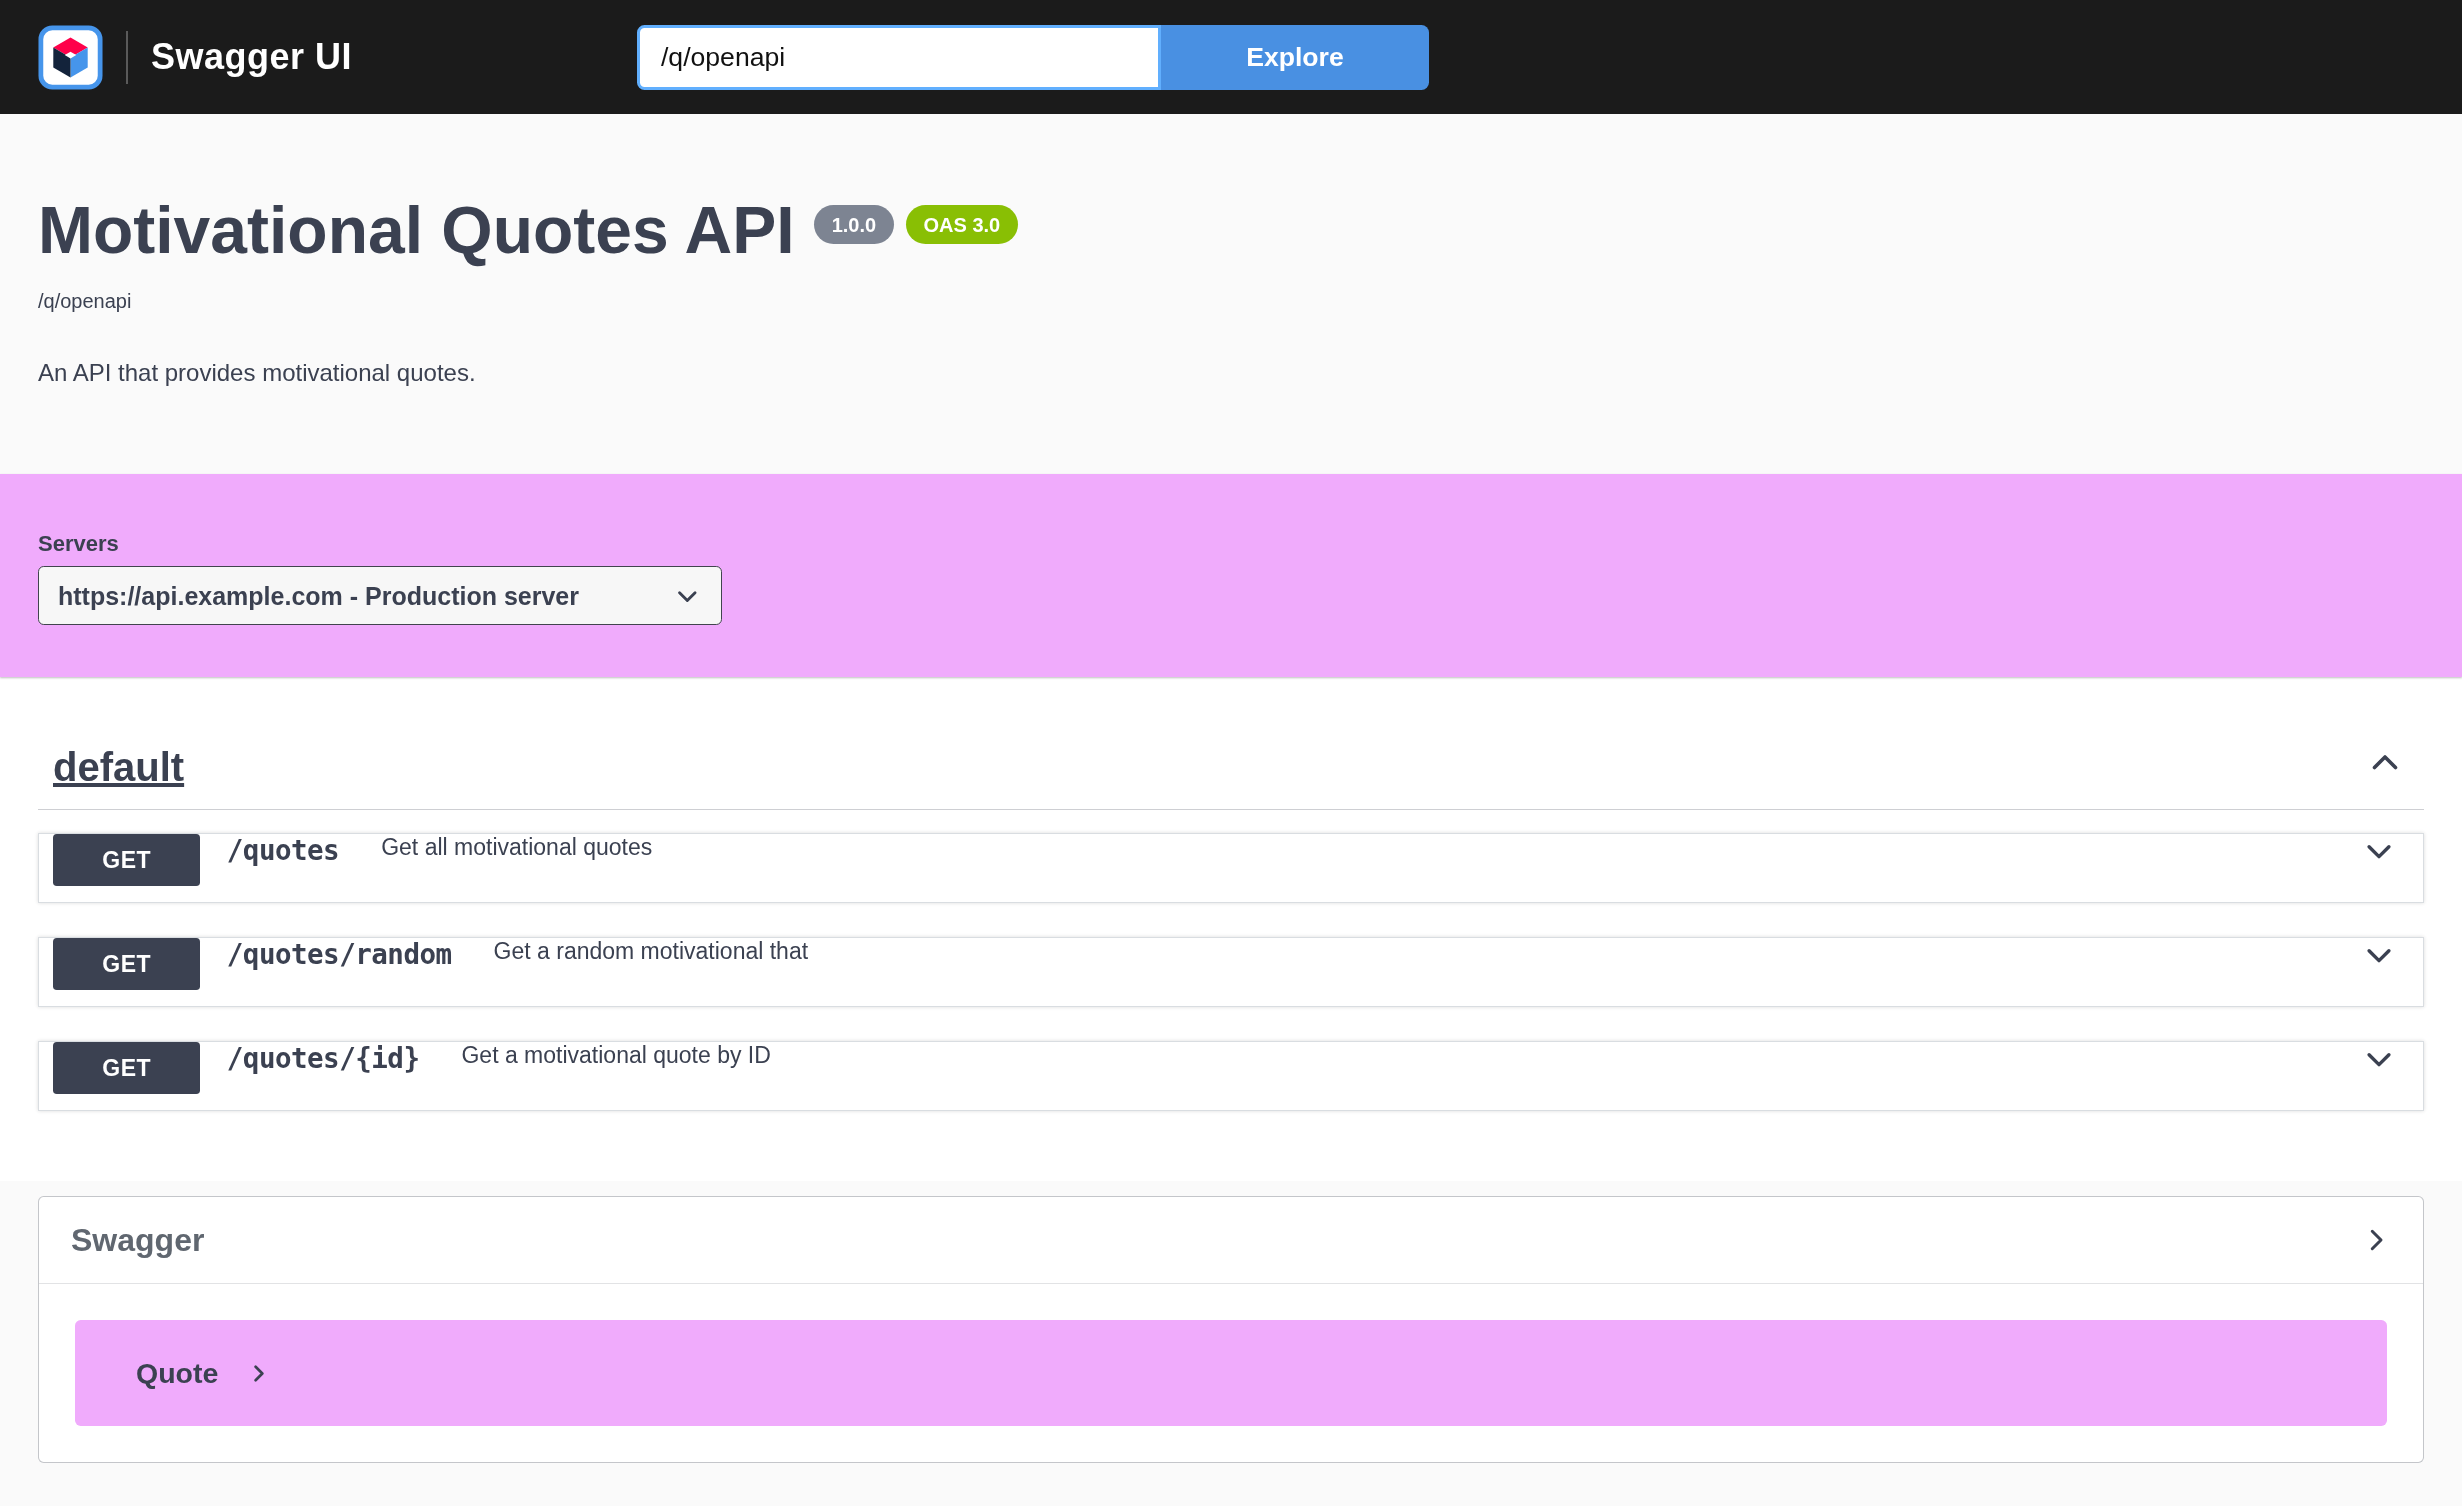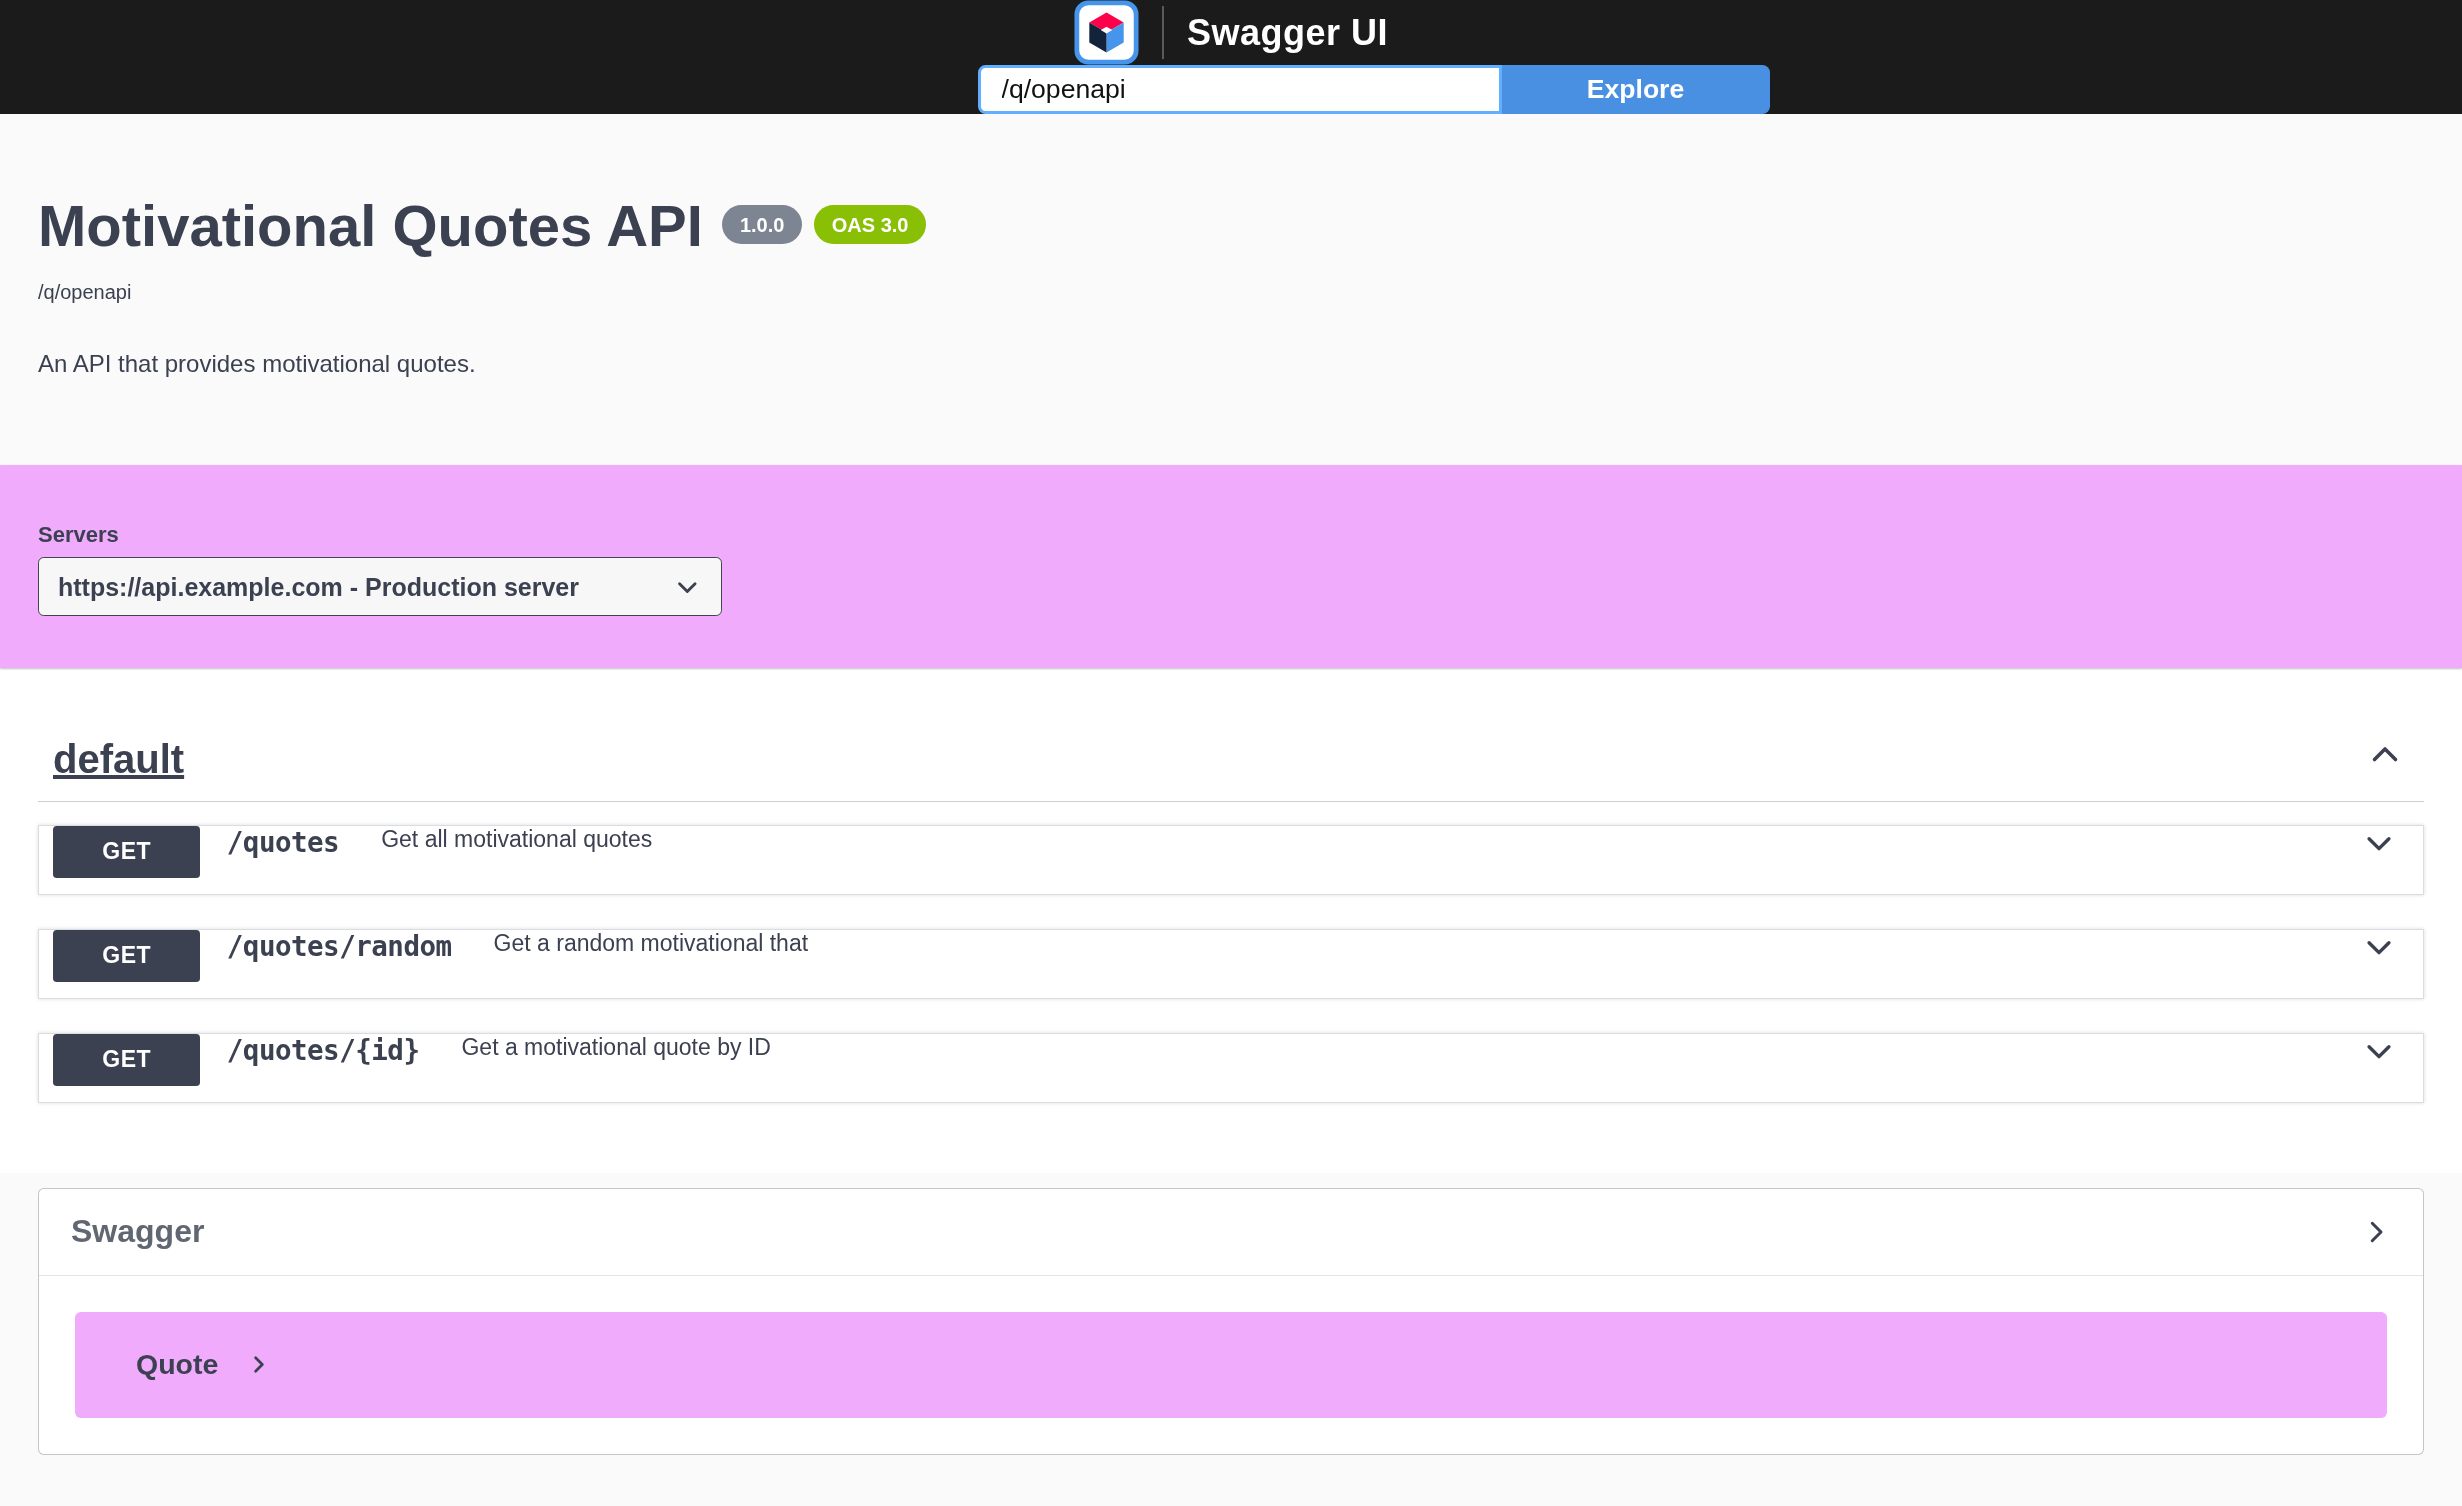--- a/index.html
+++ b/index.html
@@ -11,21 +11,20 @@
     overflow: hidden;
   }
 
   
   .topbar {
     height: 114px;
     background: #1b1b1b;
     display: flex;
     align-items: center;
     padding: 0 38px;
-    flex-direction: column;
   }
   .brand { display: flex; align-items: center; gap: 23px; }
   .logo { width: 65px; height: 65px; display: block; }
   .brand-divider { width: 1.9px; height: 53px; background: #5a5a5a; }
   .brand-title { color: #ffffff; font-size: 36px; font-weight: 600; letter-spacing: 0.5px; }
 
   .search-wrap { display: flex; margin-left: 285px; height: 65px; align-items: stretch; }
   .search-input {
     width: 524px;
     border: 3.8px solid #61affe;
@@ -45,21 +44,21 @@
     font-size: 26.6px;
     border: none;
     border-radius: 0 7.6px 7.6px 0;
     font-family: "Liberation Sans", sans-serif;
     cursor: pointer;
   }
 
   
   .info { background: #fafafa; padding: 80px 38px 87px; }
   .title-row { display: flex; align-items: flex-start; gap: 19px; }
-  .page-title { font-size: 58px; font-weight: 700; color: #3b4151; line-height: 1.1; }
+  .page-title { font-size: 66px; font-weight: 700; color: #3b4151; line-height: 1.1; }
   .badges { display: flex; gap: 11.4px; margin-top: 11.4px; justify-content: center; }
   .badge {
     color: #fff; font-size: 20px; font-weight: 700;
     padding: 9.5px 18px; border-radius: 38px; line-height: 1;
     white-space: nowrap;
   }
   .badge-version { background: #7d8492; }
   .badge-oas { background: #89bf04; }
   .spec-url {
     display: inline-block; margin-top: 23px;

